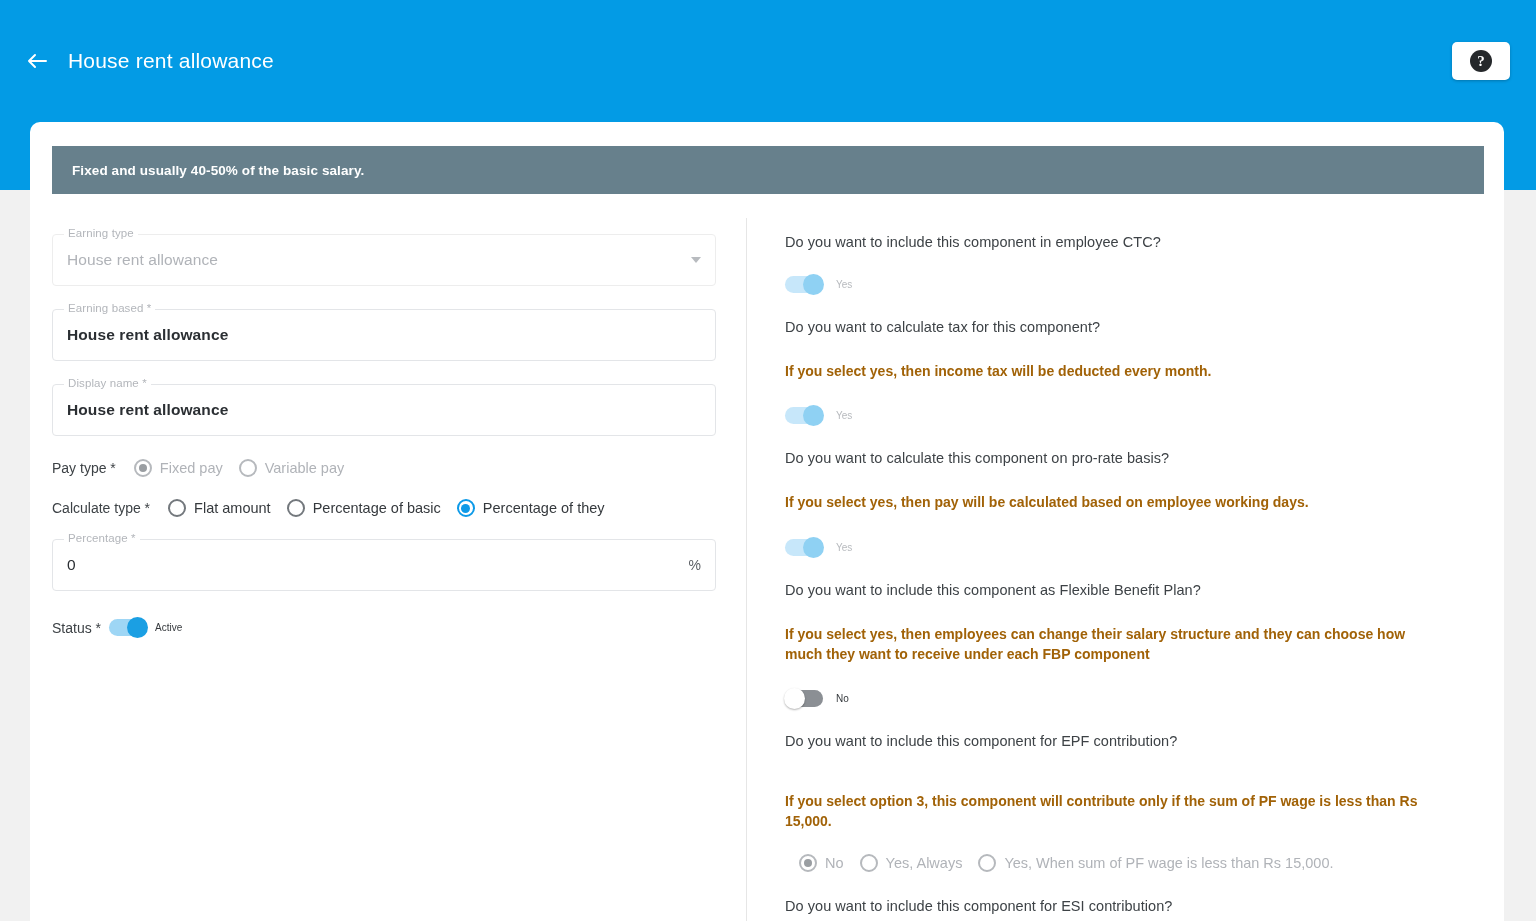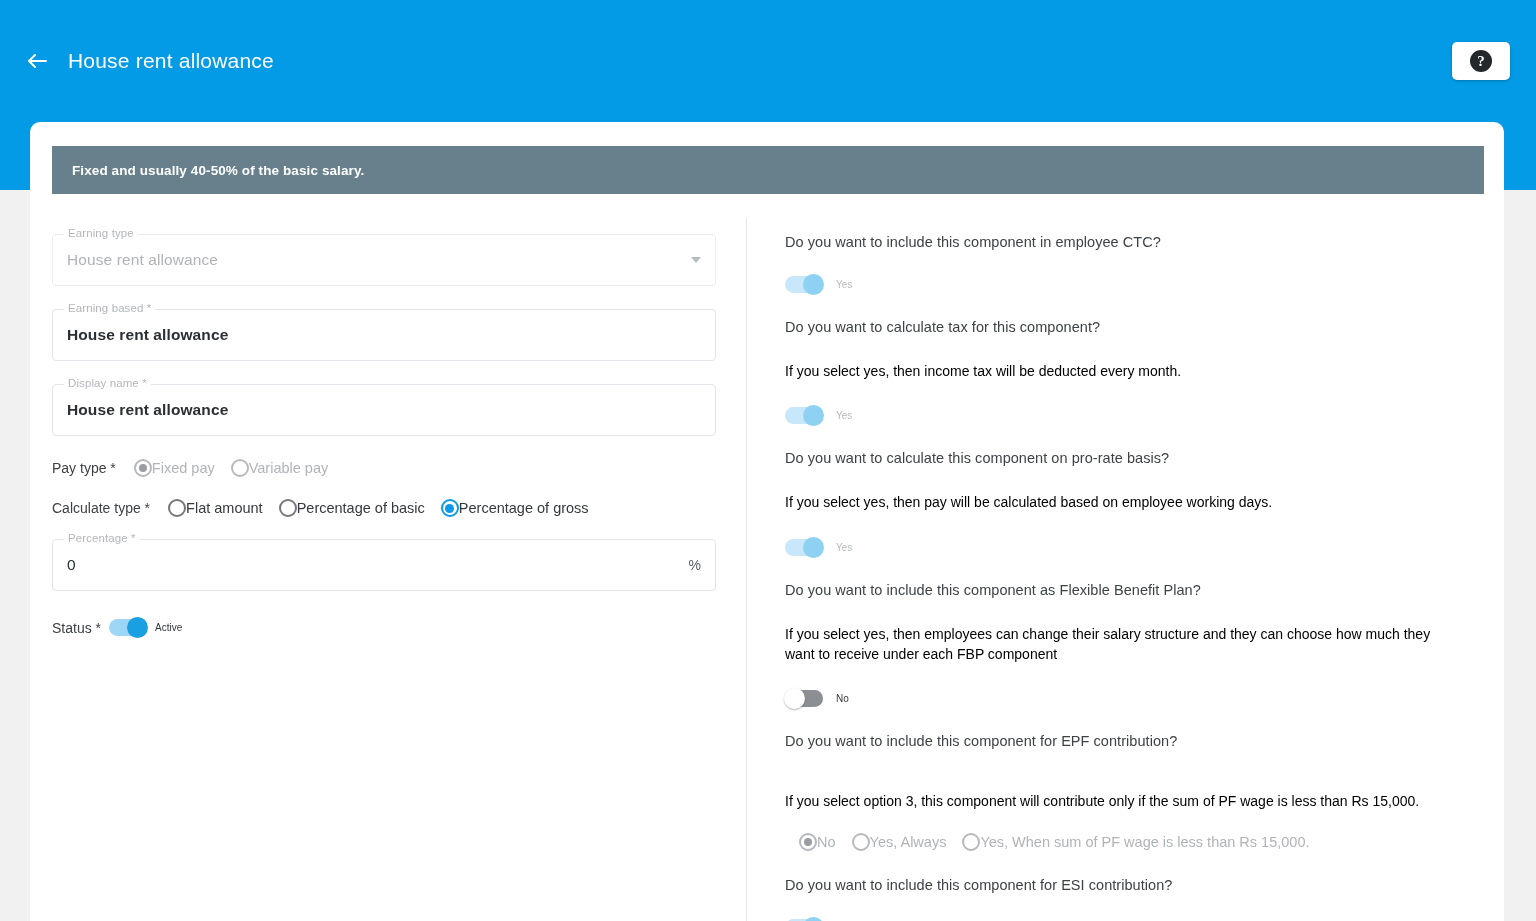--- a/index.html
+++ b/index.html
@@ -194,21 +194,21 @@
   .row-label {
     font-size: 14px;
     color: #3d4246;
     margin-right: 18px;
     white-space: nowrap;
   }
 
   .radio-opt {
     display: flex;
     align-items: center;
-    gap: 0;
+    gap: 8px;
     margin-right: 16px;
     cursor: pointer;
     white-space: nowrap;
   }
   .radio {
     width: 18px; height: 18px;
     border-radius: 50%;
     border: 2px solid #73787d;
     position: relative;
     flex: none;
@@ -291,24 +291,25 @@
   
   .q-block { margin-bottom: 0; }
   .q-title {
     font-size: 14.5px;
     color: #3d4246;
     margin-bottom: 26px;
     letter-spacing: .05px;
   }
   .q-hint {
     font-size: 14px;
-    color: #000000;
+    color: #a16207;
     margin-bottom: 26px;
     line-height: 1.45;
     max-width: 660px;
+    font-weight: bold;
   }
   .q-hint.tight { margin-bottom: 22px; margin-top: 42px; }
 </style>
 </head>
 <body>
 
 <div class="app-header">
   <div class="header-bar">
     <div class="back-arrow">
       <svg width="26" height="26" viewBox="0 0 26 26" aria-hidden="true">
@@ -366,21 +367,21 @@
         <span class="radio-opt">
           <span class="radio"></span>
           <span class="radio-label">Flat amount</span>
         </span>
         <span class="radio-opt">
           <span class="radio"></span>
           <span class="radio-label">Percentage of basic</span>
         </span>
         <span class="radio-opt">
           <span class="radio active-blue checked"></span>
-          <span class="radio-label">Percentage of gross</span>
+          <span class="radio-label">Percentage of they</span>
         </span>
       </div>
 
       <div class="field">
         <span class="field-label">Percentage *</span>
         <span class="field-value" style="font-weight:400">0</span>
         <span class="field-suffix">%</span>
       </div>
 
       <div class="status-row">

